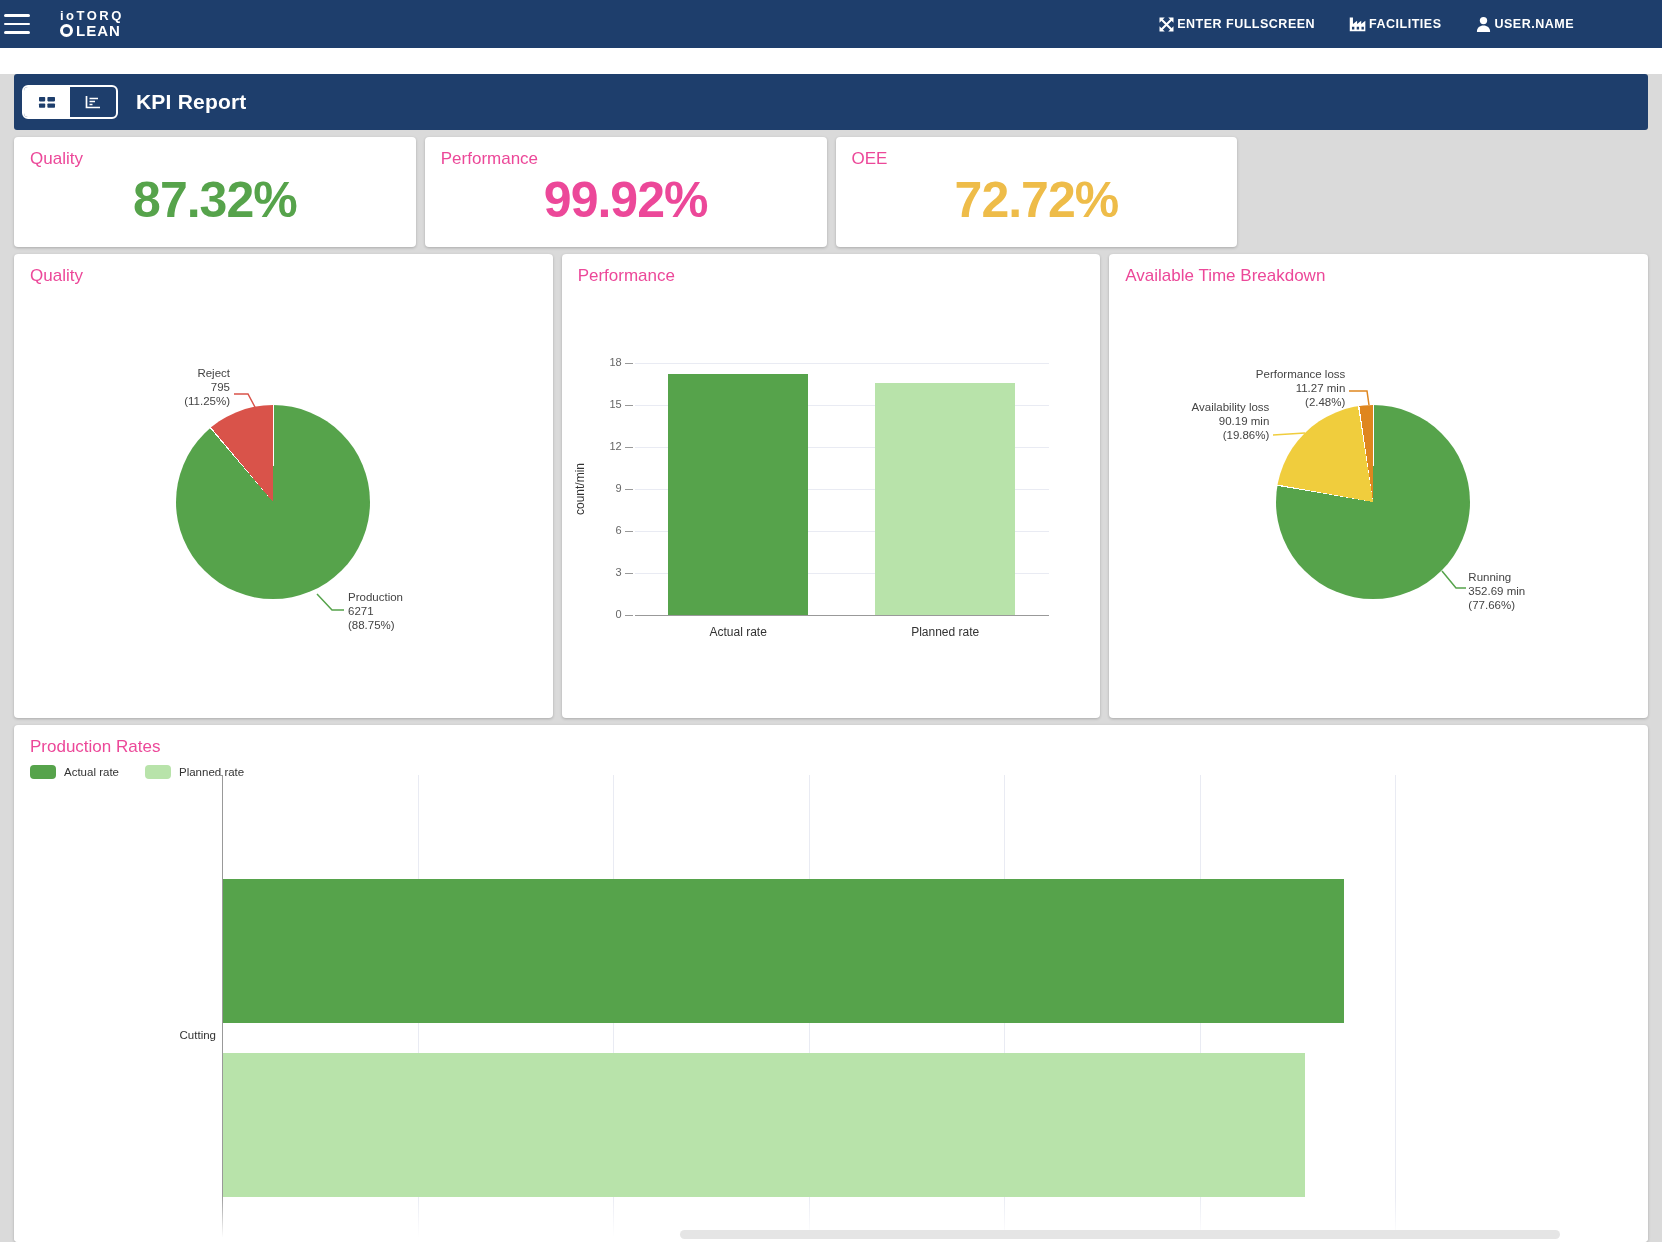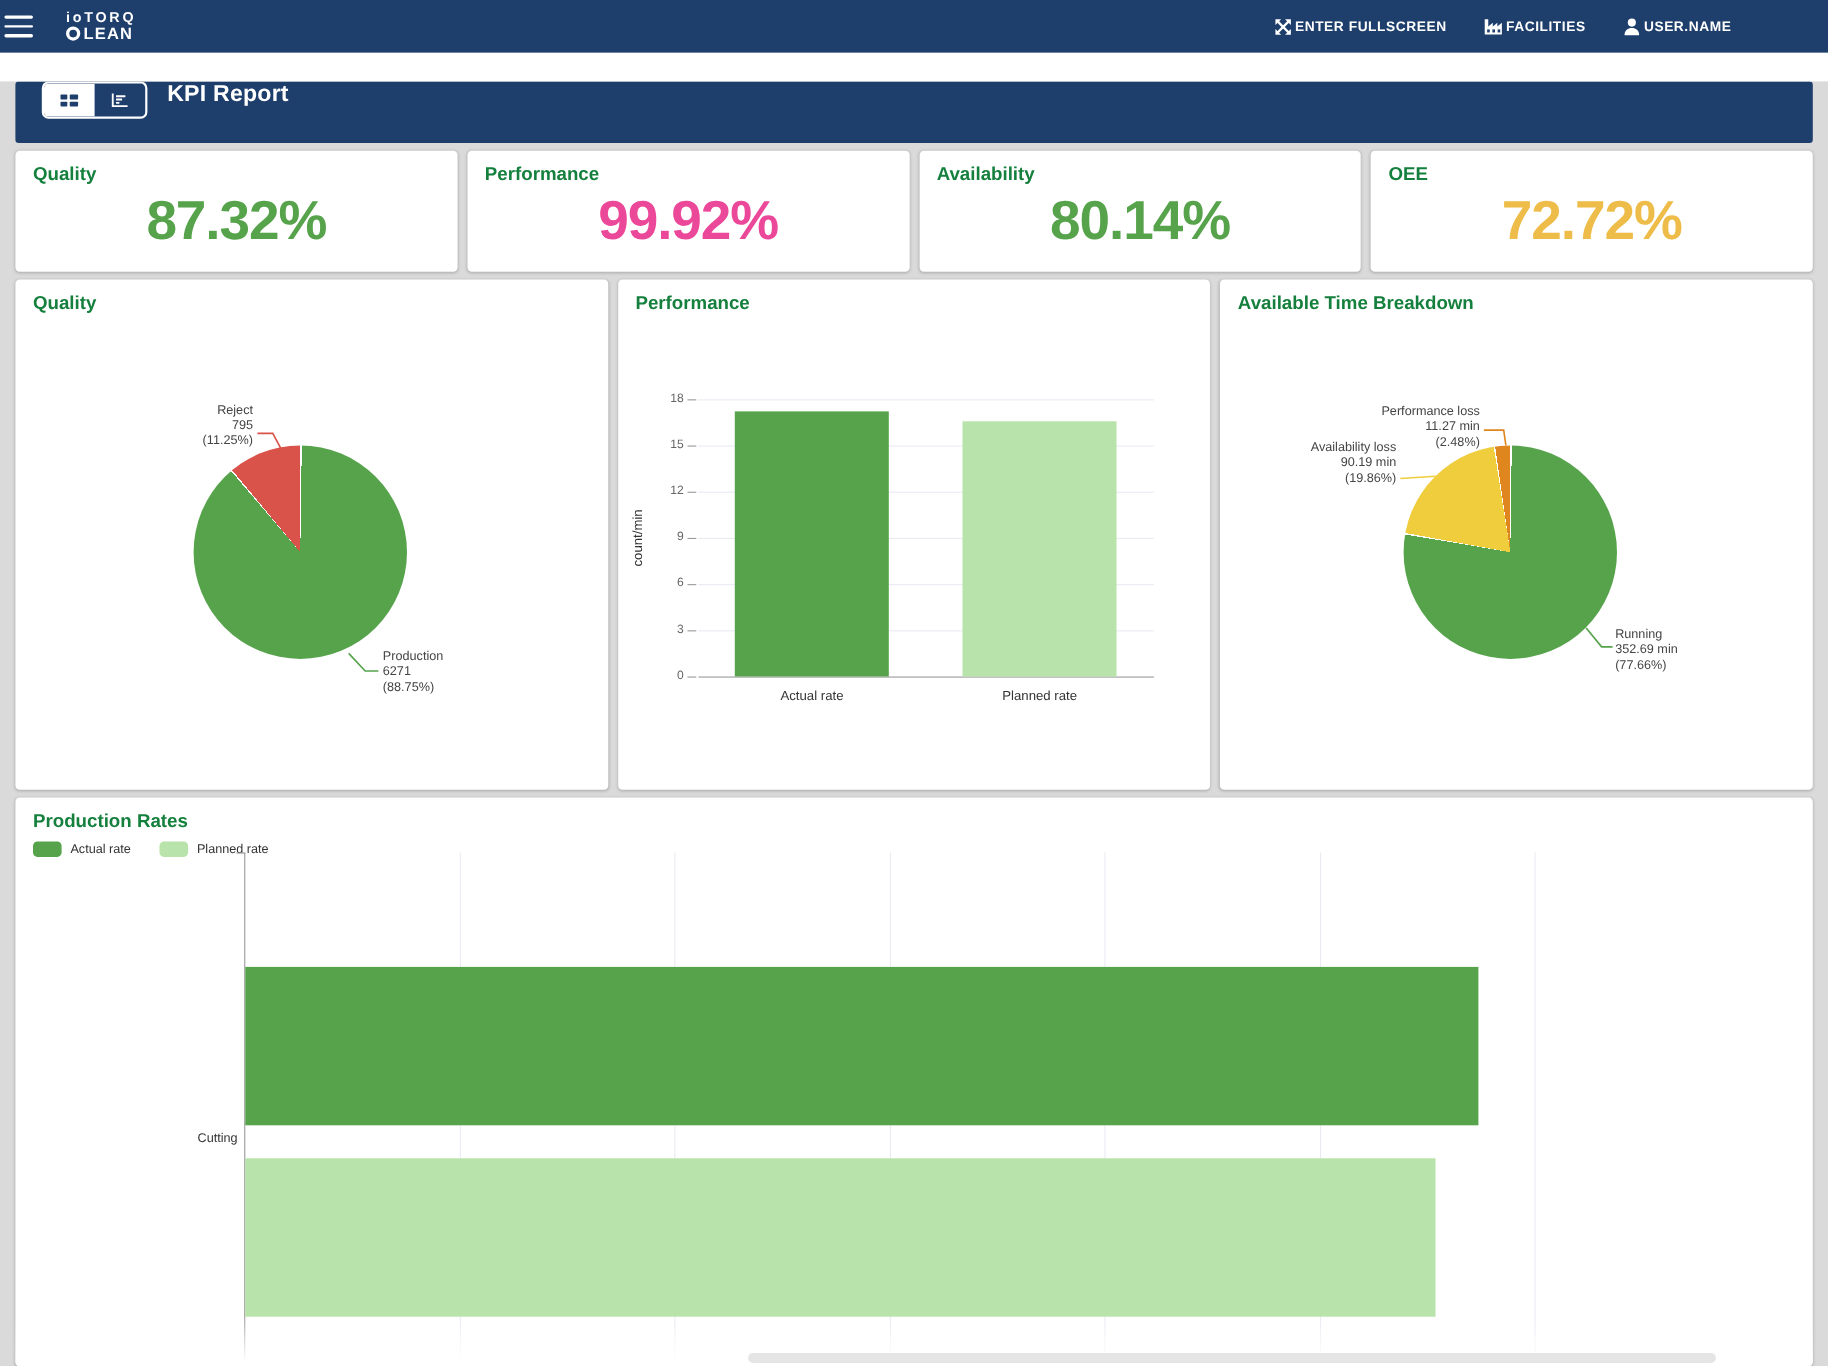--- a/index.html
+++ b/index.html
@@ -21,29 +21,29 @@
   .nav-item { display:flex; align-items:center; color:#fff; font-size:12.5px;
               font-weight:700; letter-spacing:.5px; cursor:pointer; white-space:nowrap; }
   .nav-item svg { display:block; }
 
   
   .topgap { height:26px; background:#fff; }
   .dashboard { height:1168px; background:#dadada; padding:0 14px; display:flex;
                flex-direction:column; gap:7px; overflow:hidden; }
 
   .kpi-header { flex:0 0 56px; background:#1e3e6c; border-radius:3px; display:flex;
-                align-items:flex-start; padding:0 24px; }
+                align-items:center; padding:0 8px; }
   .toggle-group { display:flex; border:2px solid #fff; border-radius:6px; overflow:hidden; }
   .toggle { width:46px; height:30px; border:none; background:transparent; cursor:pointer;
             display:flex; align-items:center; justify-content:center; }
   .toggle.active { background:#fff; }
   .kpi-header h1 { color:#fff; font-size:21px; font-weight:700; margin-left:18px; letter-spacing:.2px; }
 
   .card { background:#fff; border-radius:4px; box-shadow:0 1px 3px rgba(0,0,0,.22); }
-  .card-title { font-size:17px; font-weight:700; color:#15803d; }
+  .card-title { font-size:17px; font-weight:400; color:#ec4899; }
 
   .kpi-row { flex:0 0 110px; display:grid; grid-template-columns:repeat(4,1fr); gap:9px; }
   .kpi-card { padding:12px 16px; }
   .kpi-value { text-align:center; font-size:50px; font-weight:700; margin-top:2px; letter-spacing:-1px; }
 
   .charts-row { flex:0 0 464px; display:grid; grid-template-columns:repeat(3,1fr); gap:9px; }
   .chart-card { position:relative; padding:12px 16px; overflow:hidden; }
 
   .pie { position:absolute; width:194px; height:194px; border-radius:50%; }
   .pie-label { position:absolute; font-size:11.5px; line-height:14px; color:#444; }
@@ -151,24 +151,20 @@
   </div>
 
   <div class="kpi-row">
     <div class="card kpi-card">
       <div class="card-title">Quality</div>
       <div class="kpi-value" style="color: rgb(86, 163, 75);">87.32%</div>
     </div>
     <div class="card kpi-card">
       <div class="card-title">Performance</div>
       <div class="kpi-value" style="color: #ec4899;">99.92%</div>
-    </div>
-    <div class="card kpi-card">
-      <div class="card-title">Availability</div>
-      <div class="kpi-value" style="color: rgb(86, 163, 75);">80.14%</div>
     </div>
     <div class="card kpi-card">
       <div class="card-title">OEE</div>
       <div class="kpi-value" style="color: rgb(238, 188, 73);">72.72%</div>
     </div>
   </div>
 
   <div class="charts-row">
 
     <div class="card chart-card">

